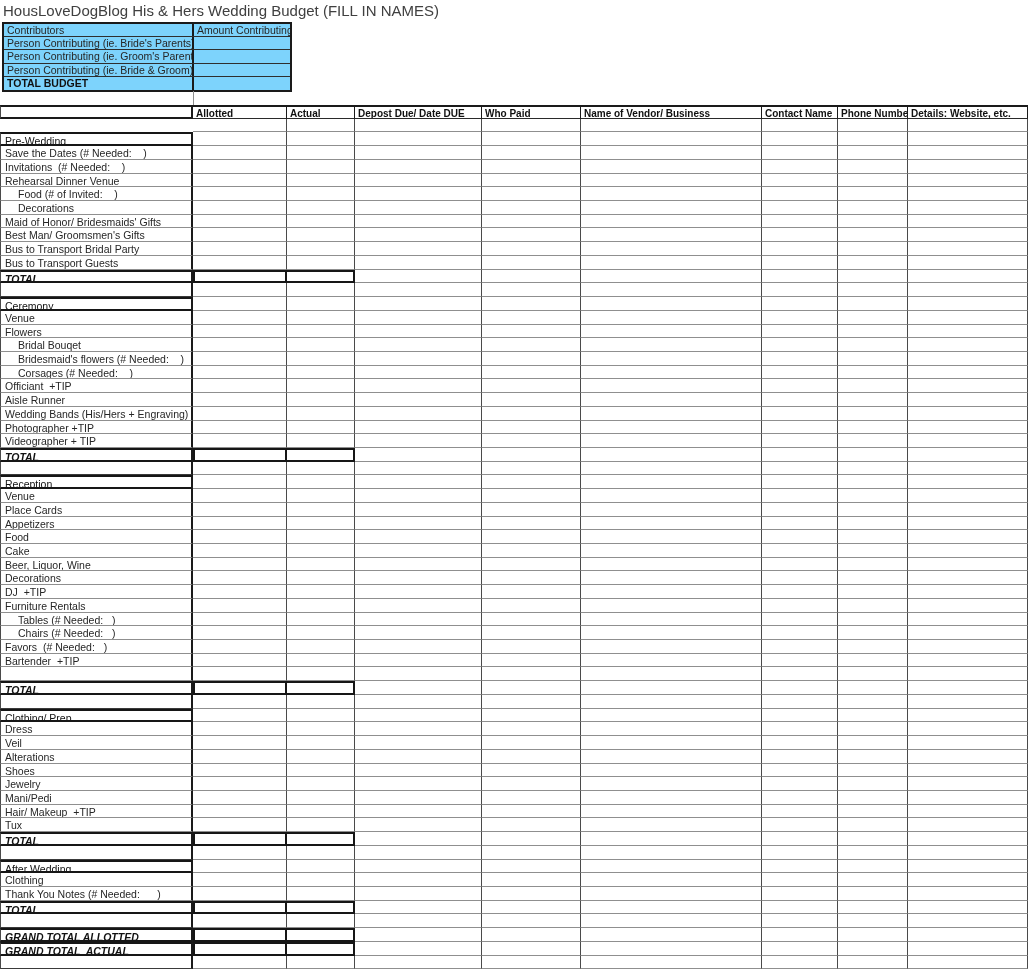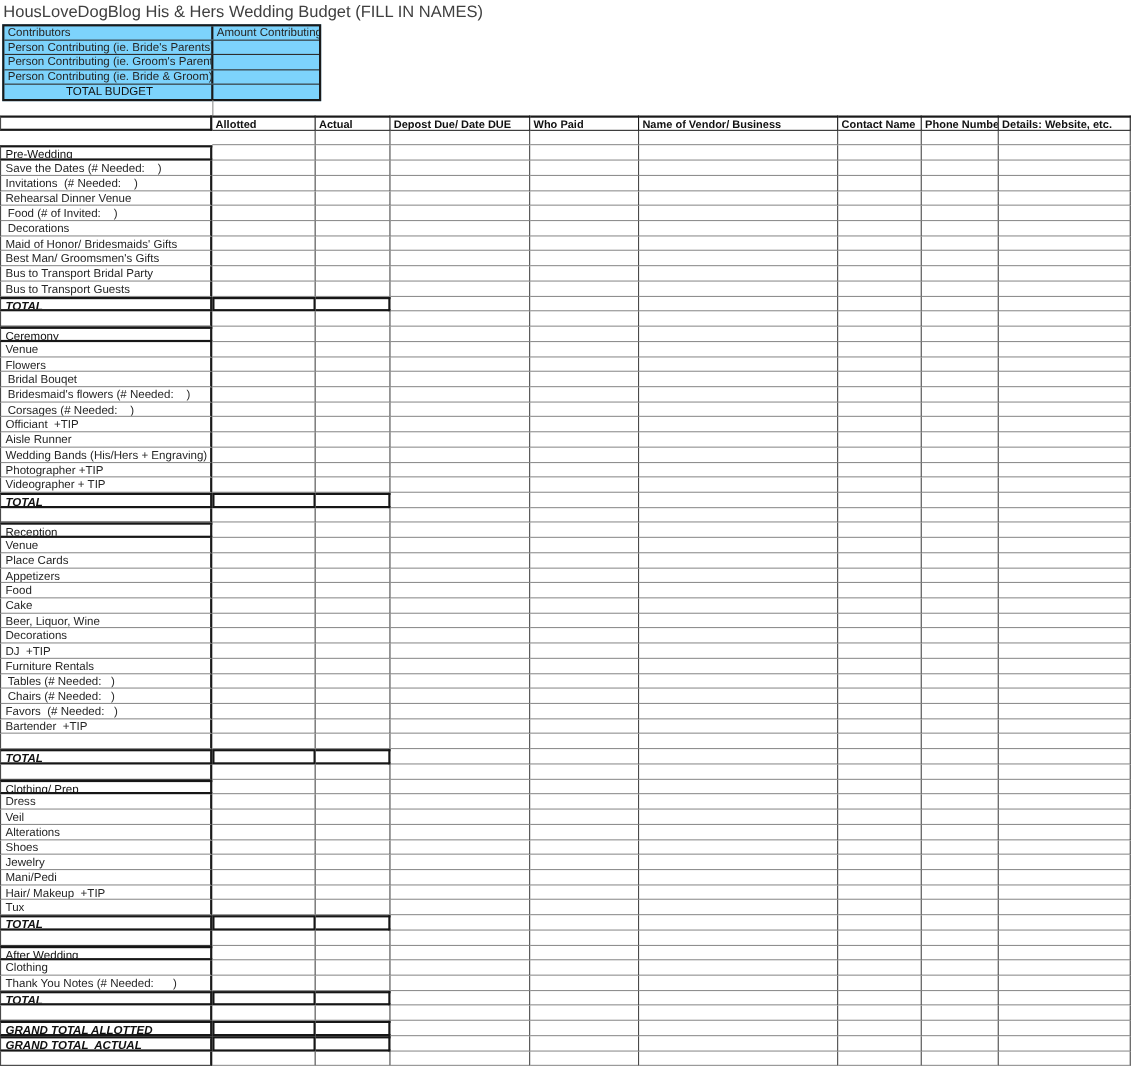--- a/index.html
+++ b/index.html
@@ -6,21 +6,21 @@
     font-family:"Liberation Sans",sans-serif;color:#262626;}
   .title{position:absolute;top:2px;left:3px;font-size:15px;color:#404040;white-space:pre;}
 
   
   .contrib{position:absolute;top:22px;left:2px;width:286px;border:2px solid #1a1a1a;background:#7dd3fc;}
   .crow{display:flex;height:13.2px;box-sizing:border-box;border-bottom:1px solid #2e2e2e;}
   .crow:last-child{border-bottom:none;}
   .clbl{width:190px;box-sizing:border-box;border-right:2px solid #1a1a1a;font-size:10.5px;
     line-height:13px;padding-left:3px;white-space:pre;overflow:hidden;}
   .camt{flex:1;box-sizing:border-box;}
-  .ctotal .clbl{font-weight:normal;color:#111;text-align:center;}
+  .ctotal .clbl{font-weight:bold;color:#111;}
 
   .stub{position:absolute;left:193px;top:91px;width:1px;height:14px;background:#8f8f8f;}
 
   
   .btable{position:absolute;top:105px;left:0;width:1024px;}
   .row{display:grid;grid-template-columns:193px 94px 68px 127px 99px 181px 76px 70px 120px;
     height:13.734px;box-sizing:border-box;}
   .cell{box-sizing:border-box;overflow:hidden;}
   .dat{border-right:1px solid #4a4a4a;border-bottom:1px solid #8f8f8f;}
   .lbl{border-left:1px solid #4a4a4a;border-right:2px solid #1a1a1a;border-bottom:1px solid #8f8f8f;
@@ -29,21 +29,21 @@
   .hdr .cell{border-top:2px solid #1a1a1a;}
   .hdr .dat{font-weight:bold;font-size:10px;line-height:11.5px;padding:1px 2px 0 3px;white-space:pre;
     color:#111;border-right:1px solid #1a1a1a;border-bottom:1px solid #2a2a2a;overflow:hidden;}
   .hdr .lbl{border-bottom:2px solid #1a1a1a;}
   
   .r-blank .lbl{border-left:none;border-right:none;border-bottom:none;}
   .r-section .lbl{font-weight:normal;color:#111;border-top:2px solid #161616;border-bottom:2px solid #161616;}
   .r-total .lbl,.r-grand .lbl{font-weight:bold;font-style:italic;color:#111;
     border-top:2px solid #161616;border-bottom:2px solid #161616;}
   .r-gap .lbl{border-bottom:1px solid #3a3a3a;}
-  .r-item-indent .lbl{padding-left:6px;}
+  .r-item-indent .lbl{padding-left:17px;}
   .boxA{border-top:2px solid #161616;border-bottom:2px solid #161616;border-left:2px solid #161616;
     border-right:2px solid #161616;}
   .boxB{border-top:2px solid #161616;border-bottom:2px solid #161616;border-right:2px solid #161616;}
   .u{text-decoration:underline;}
 </style>
 </head>
 <body>
 
 <div class="title">HousLoveDogBlog His &amp; Hers Wedding Budget (FILL IN NAMES)</div>
 

